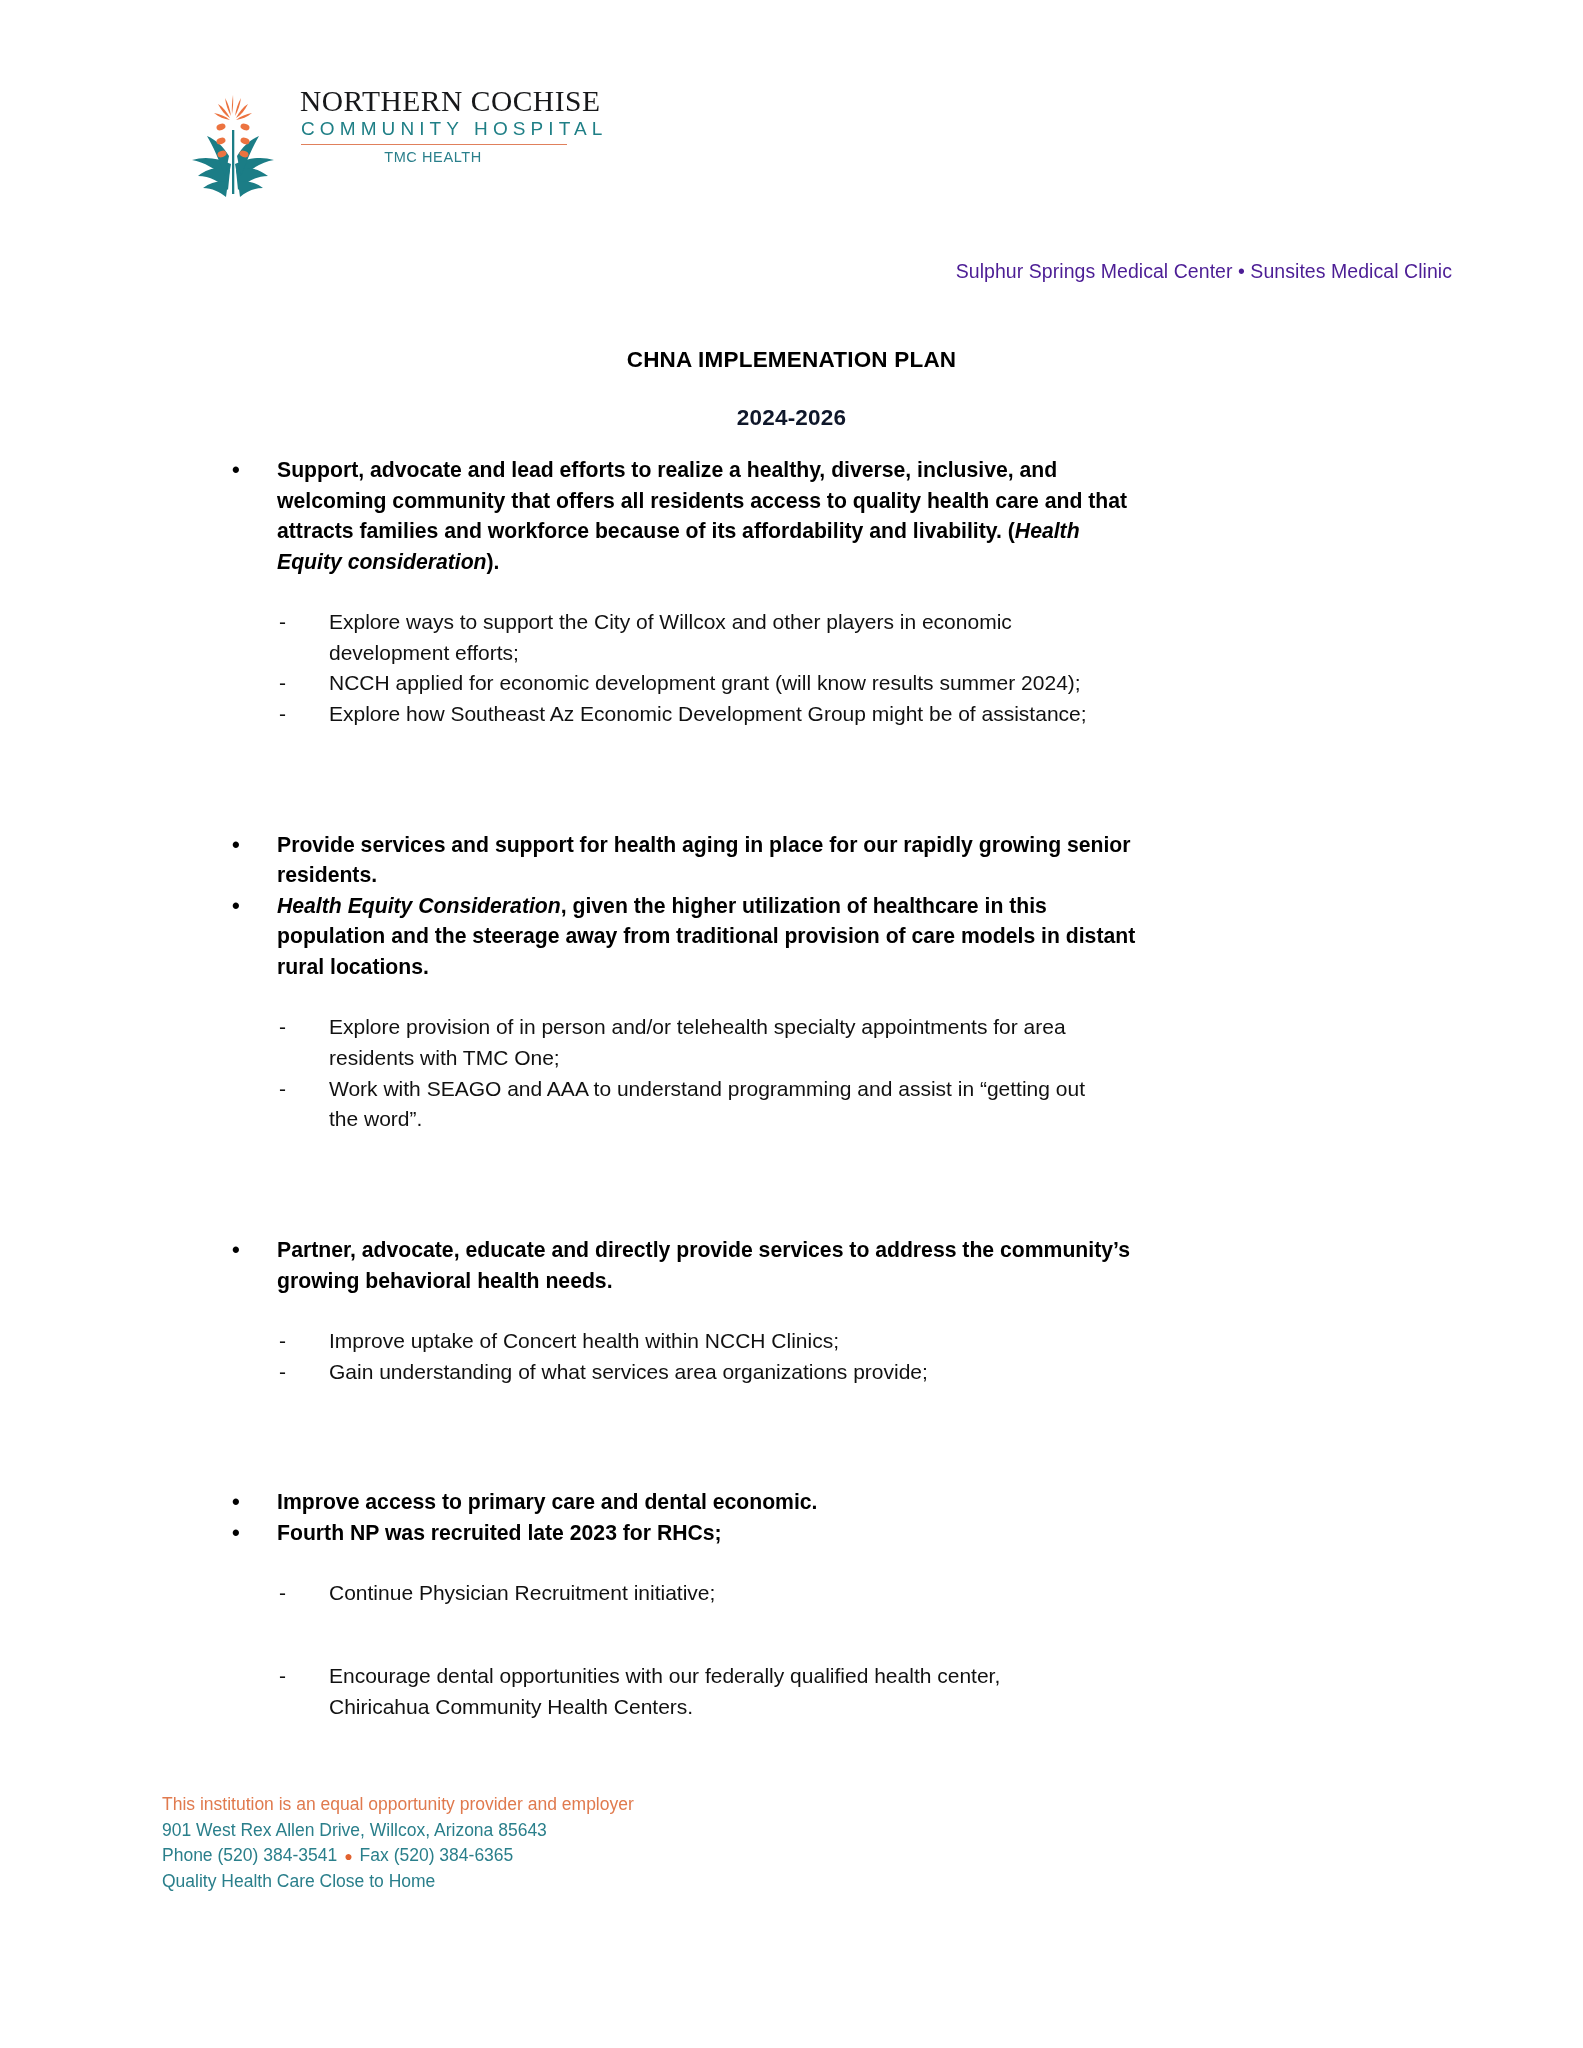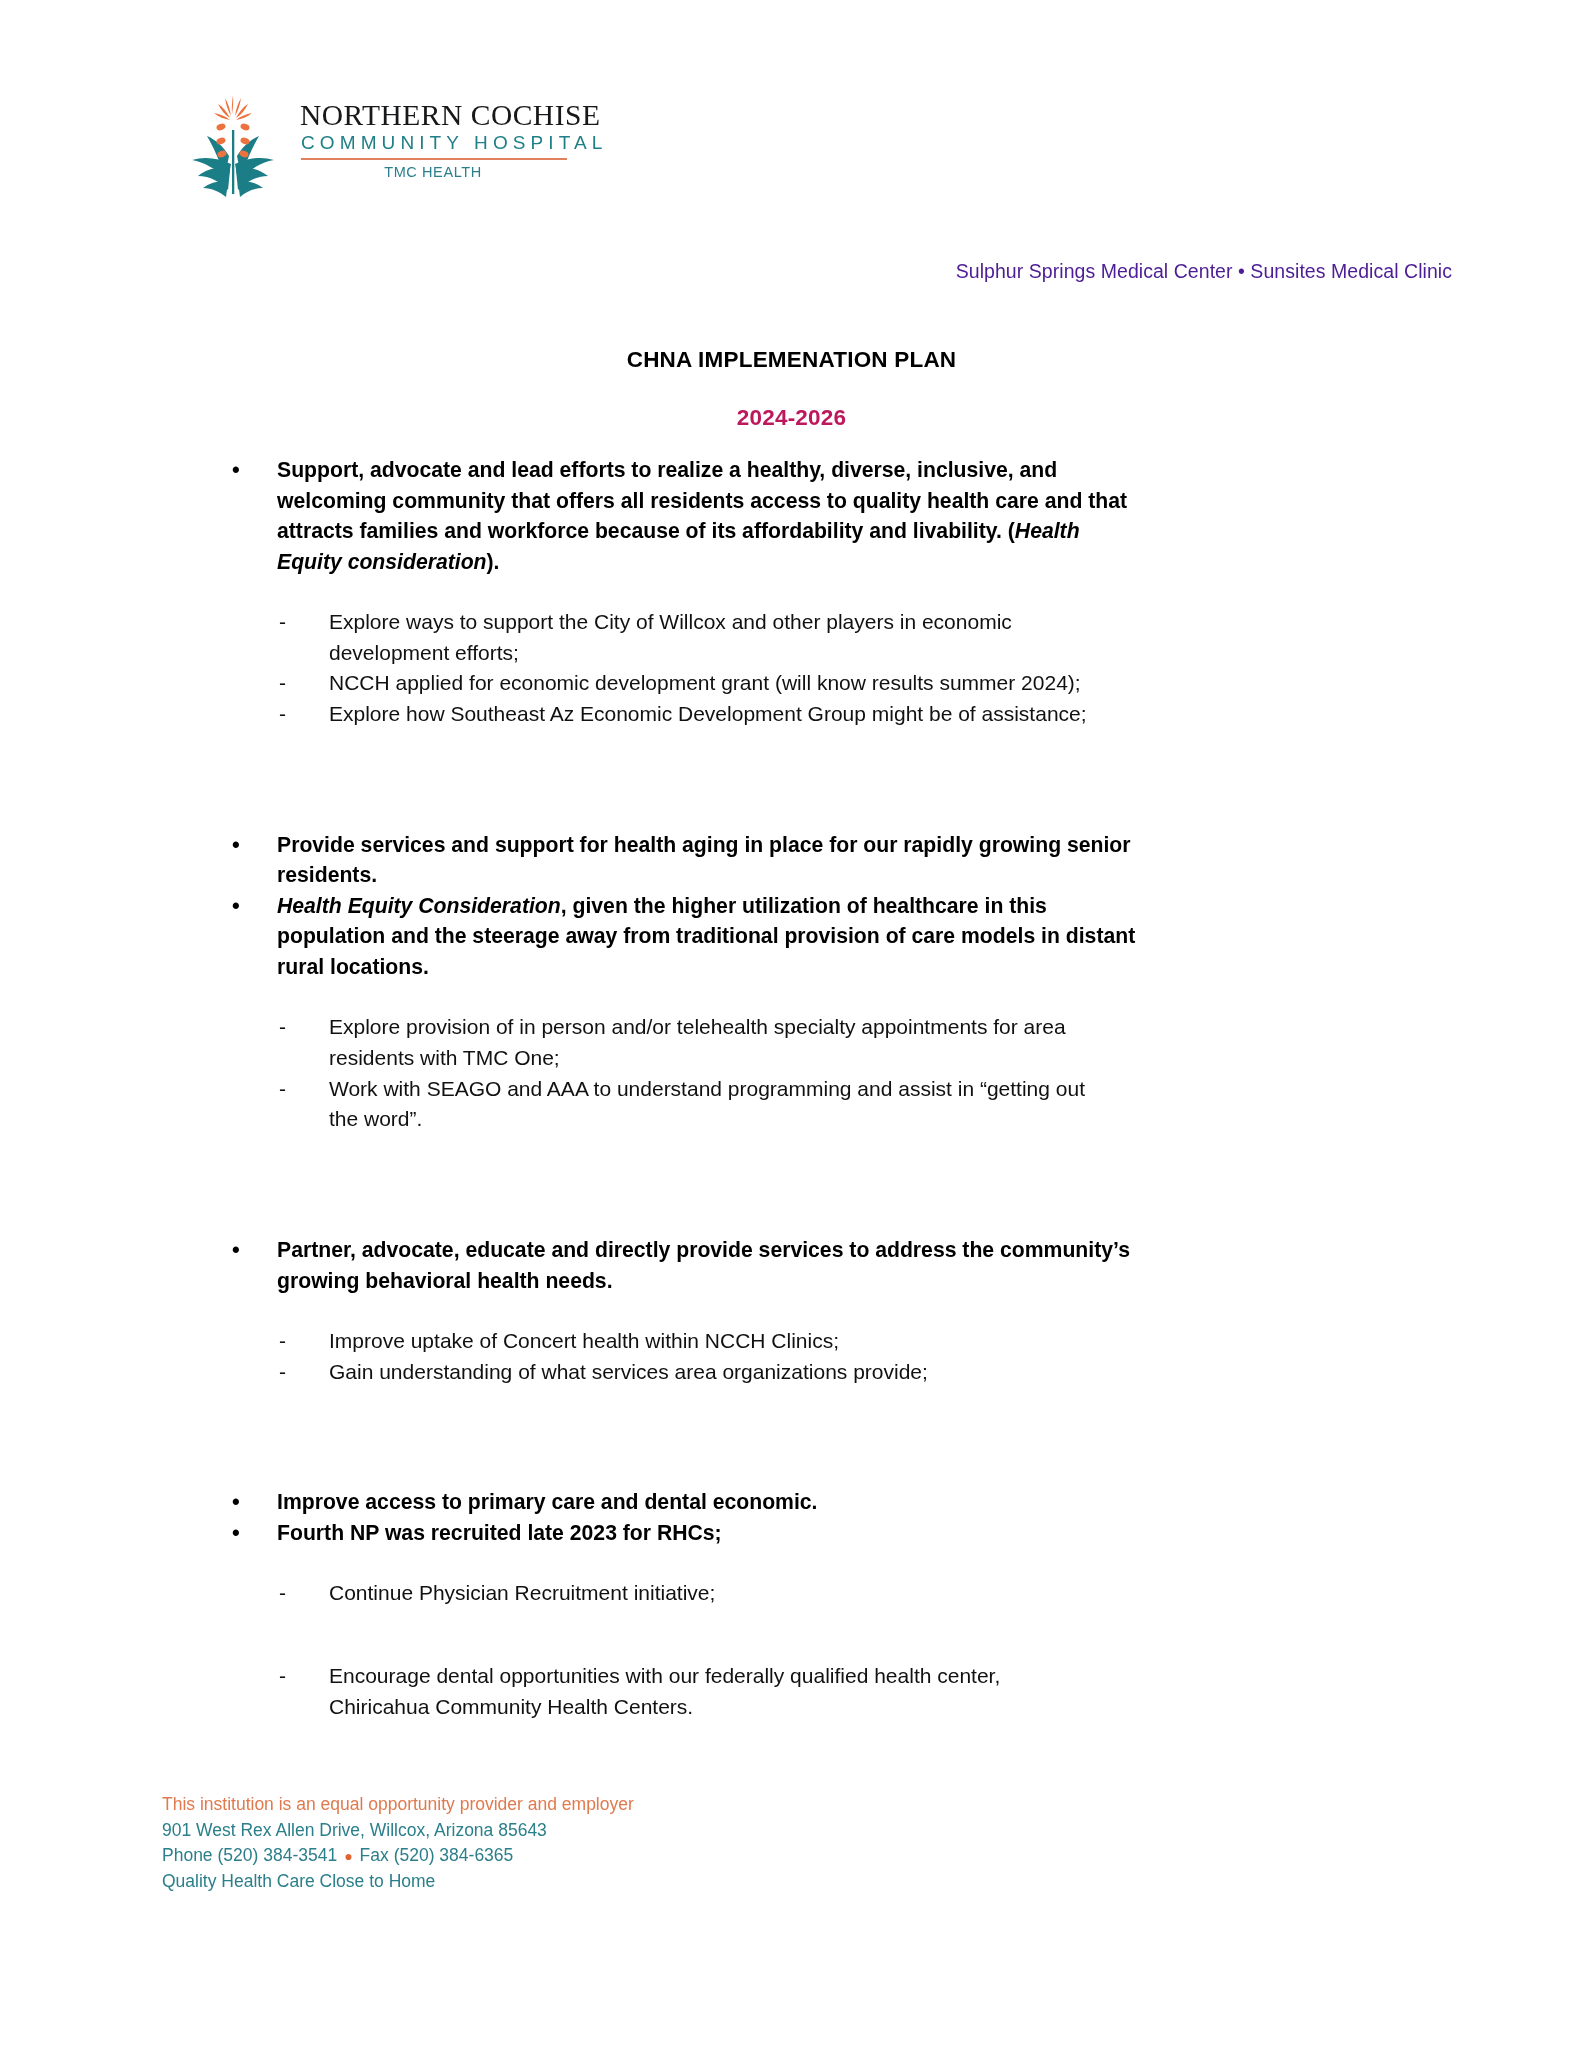--- a/index.html
+++ b/index.html
@@ -19,21 +19,21 @@
     overflow: hidden;
     box-sizing: border-box;
   }
 
   
   .logo-block {
     position: absolute;
     left: 178px;
     top: 86px;
     display: flex;
-    align-items: center;
+    align-items: flex-start;
   }
   .logo-mark {
     width: 108px;
     height: 112px;
     flex: 0 0 auto;
   }
   .logo-text {
     margin-left: 14px;
     padding-bottom: 4px;
   }
@@ -95,21 +95,21 @@
   }
   .doc-subtitle {
     position: absolute;
     left: 0;
     right: 0;
     top: 405px;
     text-align: center;
     font-size: 22.5px;
     font-weight: bold;
     letter-spacing: 0.2px;
-    color: #be185d;
+    color: #0f172a;
   }
 
   
   .body-area {
     position: absolute;
     left: 0;
     top: 455px;
     width: 1288px;
   }
   ul.main-list {

